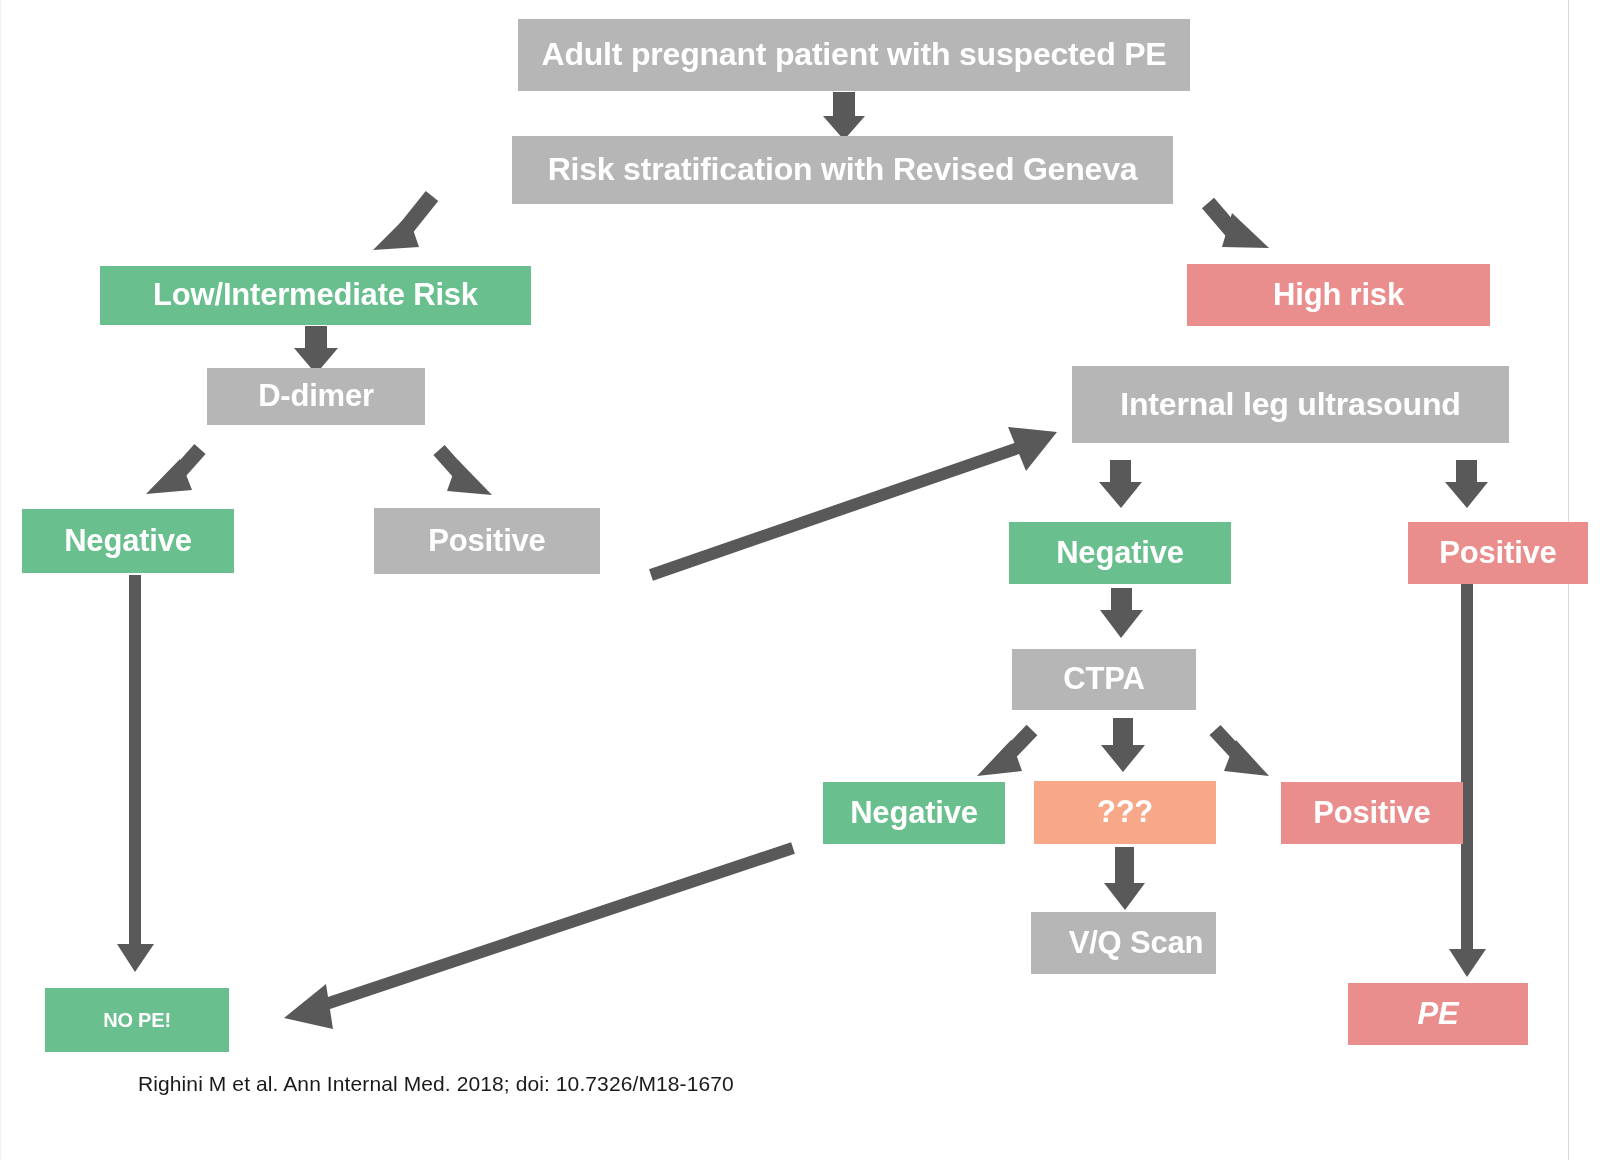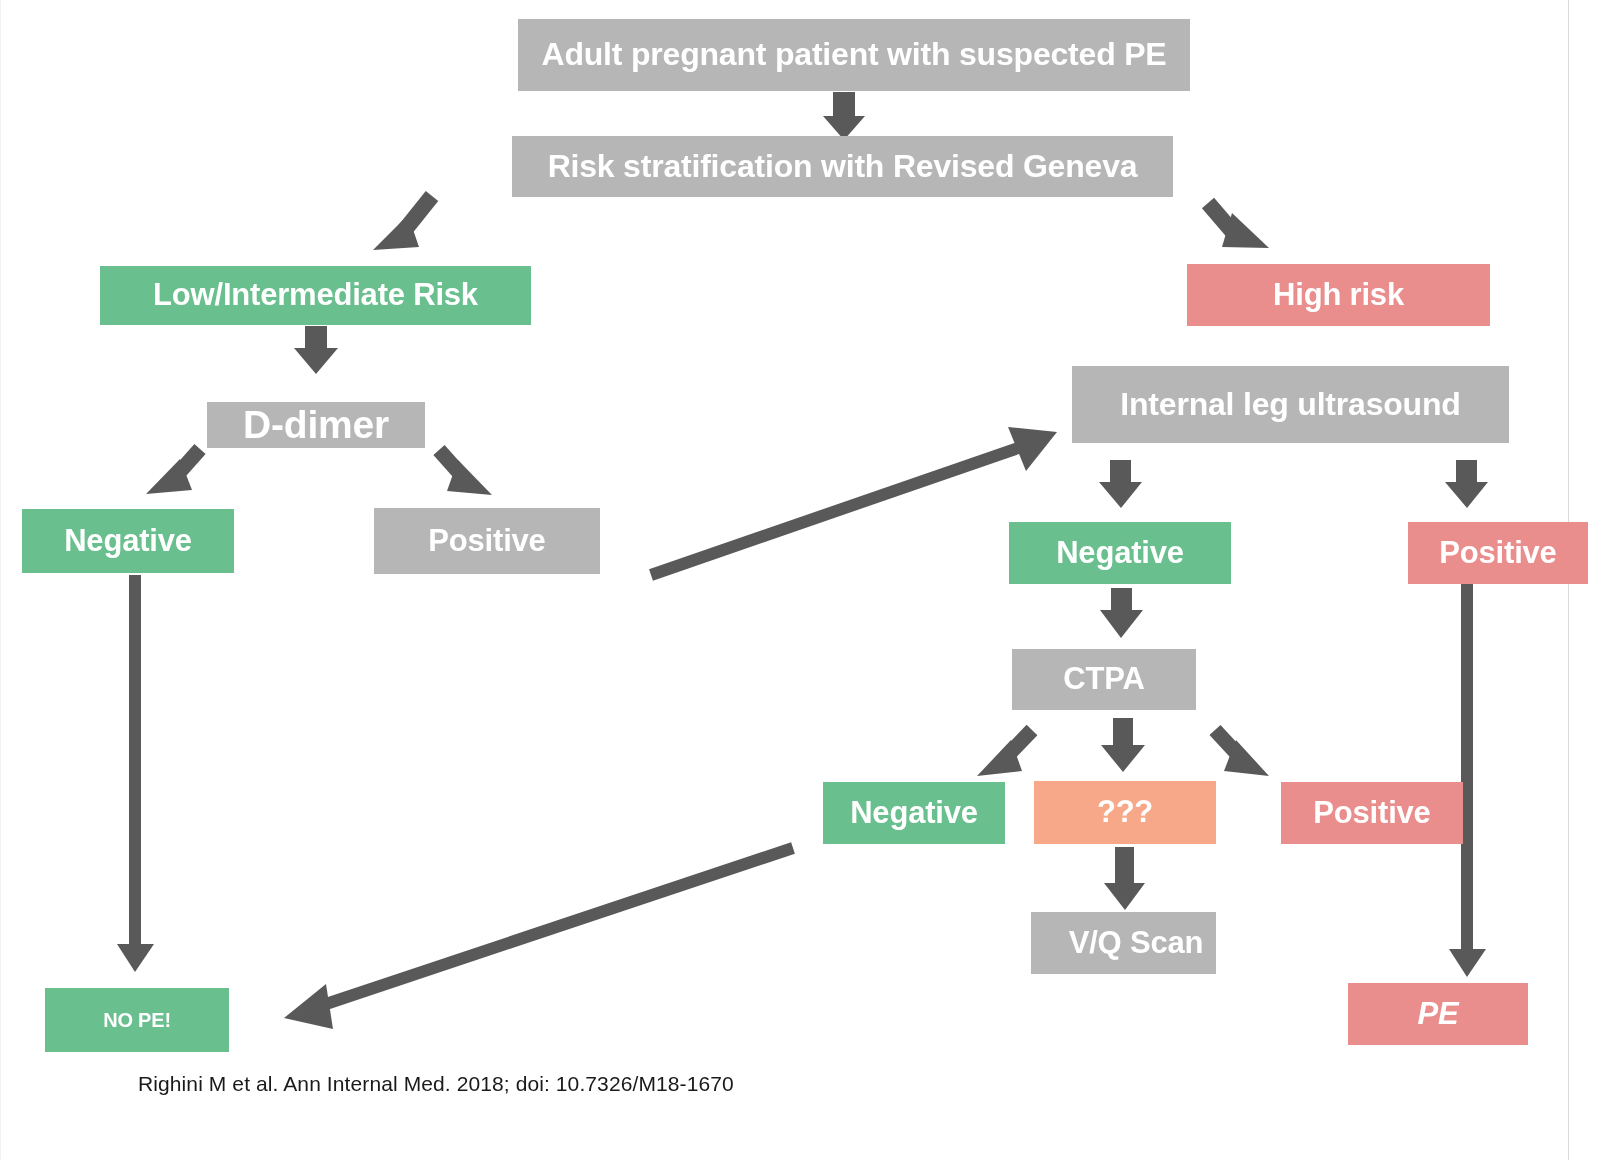--- a/index.html
+++ b/index.html
@@ -172,33 +172,33 @@
       <rect class="arrowhead" x="1461" y="580" width="12" height="375"></rect>
       <polygon class="arrowhead" points="1449,949 1486,949 1467,977"></polygon>
     </g>
 
   </svg>
 
   <div class="node gray" style="left:518px; top:19px; width:672px; height:72px; font-size:32px;">
     <span>Adult pregnant patient with suspected PE</span>
   </div>
 
-  <div class="node gray" style="left:512px; top:136px; width:661px; height:61px; font-size:32px;">
+  <div class="node gray" style="left:512px; top:136px; width:661px; height:68px; font-size:32px;">
     <span>Risk stratification with Revised Geneva</span>
   </div>
 
   <div class="node green" style="left:100px; top:266px; width:431px; height:59px; font-size:31px;">
     <span>Low/Intermediate Risk</span>
   </div>
 
   <div class="node red" style="left:1159px; top:264px; width:303px; height:62px; font-size:31px;">
     <span>High risk</span>
   </div>
 
-  <div class="node gray" style="left:207px; top:402px; width:218px; height:46px; font-size:39px;">
+  <div class="node gray" style="left:207px; top:368px; width:218px; height:57px; font-size:31px;">
     <span>D-dimer</span>
   </div>
 
   <div class="node green" style="left:22px; top:509px; width:212px; height:64px; font-size:31px;">
     <span>Negative</span>
   </div>
 
   <div class="node gray" style="left:374px; top:508px; width:226px; height:66px; font-size:31px;">
     <span>Positive</span>
   </div>

